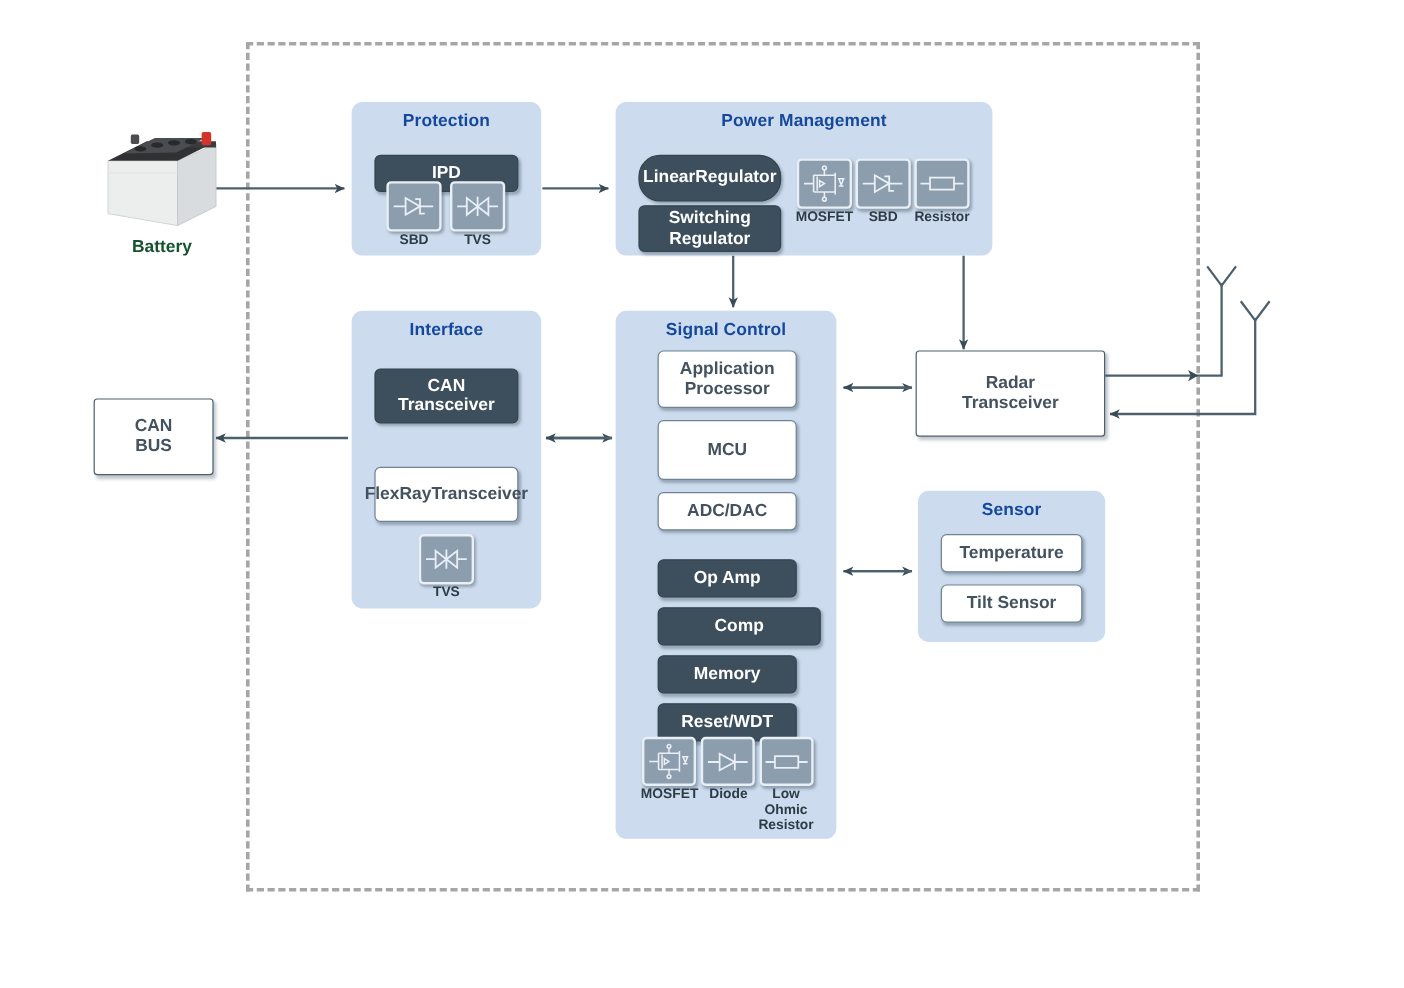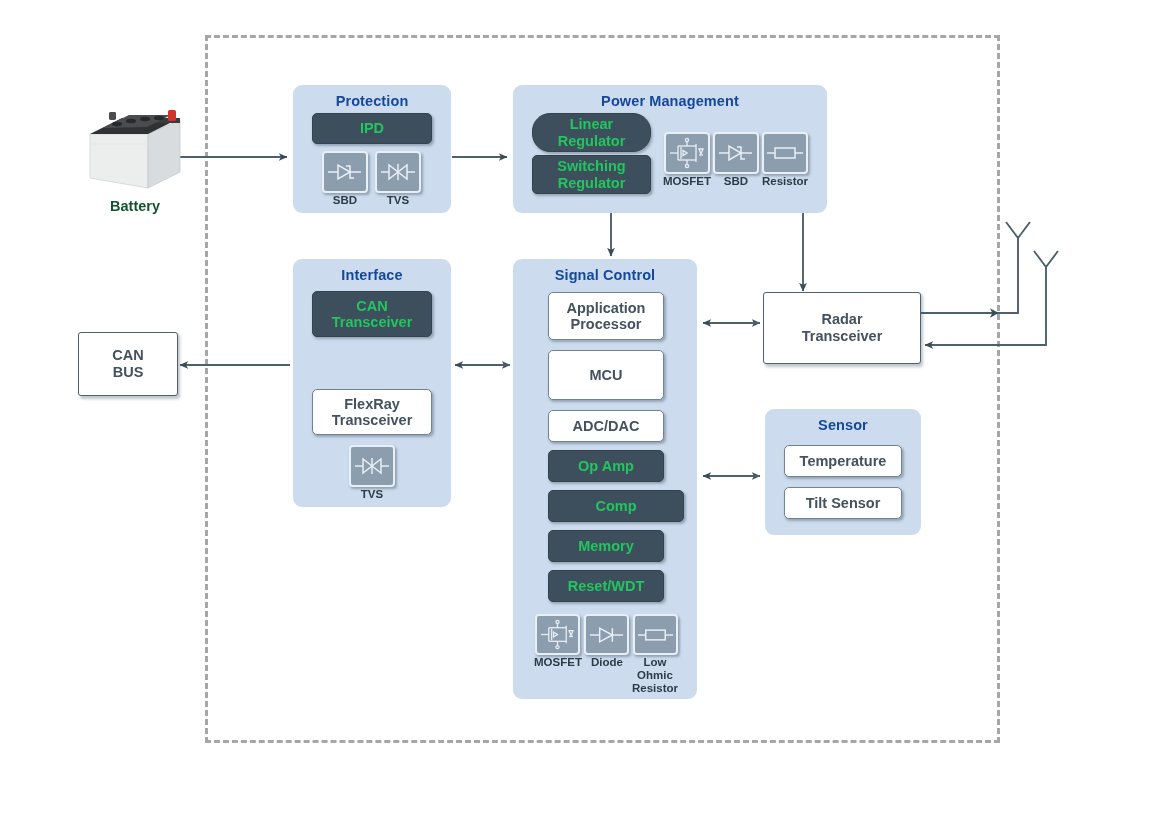--- a/index.html
+++ b/index.html
@@ -49,22 +49,23 @@
     align-items:center;
     justify-content:center;
     text-align:center;
     font-weight:bold;
     font-size:14.5px;
     line-height:1.12;
     box-shadow:1.5px 2px 2.5px rgba(60,75,90,.38);
   }
   .chip.dark{
     background:#3d4f5c;
-    color:#22c55e;
+    color:#ffffff;
     border:1px solid #34444f;
+    margin-top:16px;
   }
   .chip.light{
     background:#ffffff;
     color:#43525e;
     border:1.4px solid #6f8394;
   }
 
   
   .plainbox{
     position:absolute;
@@ -230,21 +231,21 @@
         <line x1="19" y1="3" x2="19" y2="19"></line>
         <line x1="28" y1="11" x2="36" y2="11"></line>
       </g>
     </svg>
   </div>
   <div class="abs sym-label" style="left:365px; top:194px; width:66px;">TVS</div>
 
   <div class="abs panel" style="left:513px; top:85px; width:314px; height:128px;">
     <div class="panel-title">Power Management</div>
   </div>
-  <div class="chip dark" style="left:532px; top:113px; width:119px; height:39px; flex-direction:column;border-radius:18px;">
+  <div class="chip dark" style="left:532px; top:113px; width:119px; height:39px; border-radius:18px;">
     <span>Linear</span>
     <span>Regulator</span>
   </div>
   <div class="chip dark" style="left:532px; top:155px; width:119px; height:39px; flex-direction:column;">
     <span>Switching</span>
     <span>Regulator</span>
   </div>
 
   <div class="sym" style="left:664px; top:132px; width:46px; height:42px;">
     <svg width="38" height="32" viewBox="0 0 38 32" xmlns="http://www.w3.org/2000/svg">
@@ -290,21 +291,21 @@
   </div>
   <div class="abs sym-label" style="left:752px; top:175px; width:66px;">Resistor</div>
 
   <div class="abs panel" style="left:293px; top:259px; width:158px; height:248px;">
     <div class="panel-title">Interface</div>
   </div>
   <div class="chip dark" style="left:312px; top:291px; width:120px; height:46px; flex-direction:column;">
     <span>CAN</span>
     <span>Transceiver</span>
   </div>
-  <div class="chip light" style="left:312px; top:389px; width:120px; height:46px; flex-direction:column;">
+  <div class="chip light" style="left:312px; top:389px; width:120px; height:46px; ">
     <span>FlexRay</span>
     <span>Transceiver</span>
   </div>
   <div class="sym" style="left:349px; top:445px; width:46px; height:42px;">
     <svg width="38" height="22" viewBox="0 0 38 22" xmlns="http://www.w3.org/2000/svg">
       <g stroke="#e9eff6" stroke-width="1.5" fill="none">
         <line x1="2" y1="11" x2="10" y2="11"></line>
         <polygon points="10,4 10,18 19,11"></polygon>
         <polygon points="28,4 28,18 19,11"></polygon>
         <line x1="19" y1="3" x2="19" y2="19"></line>

